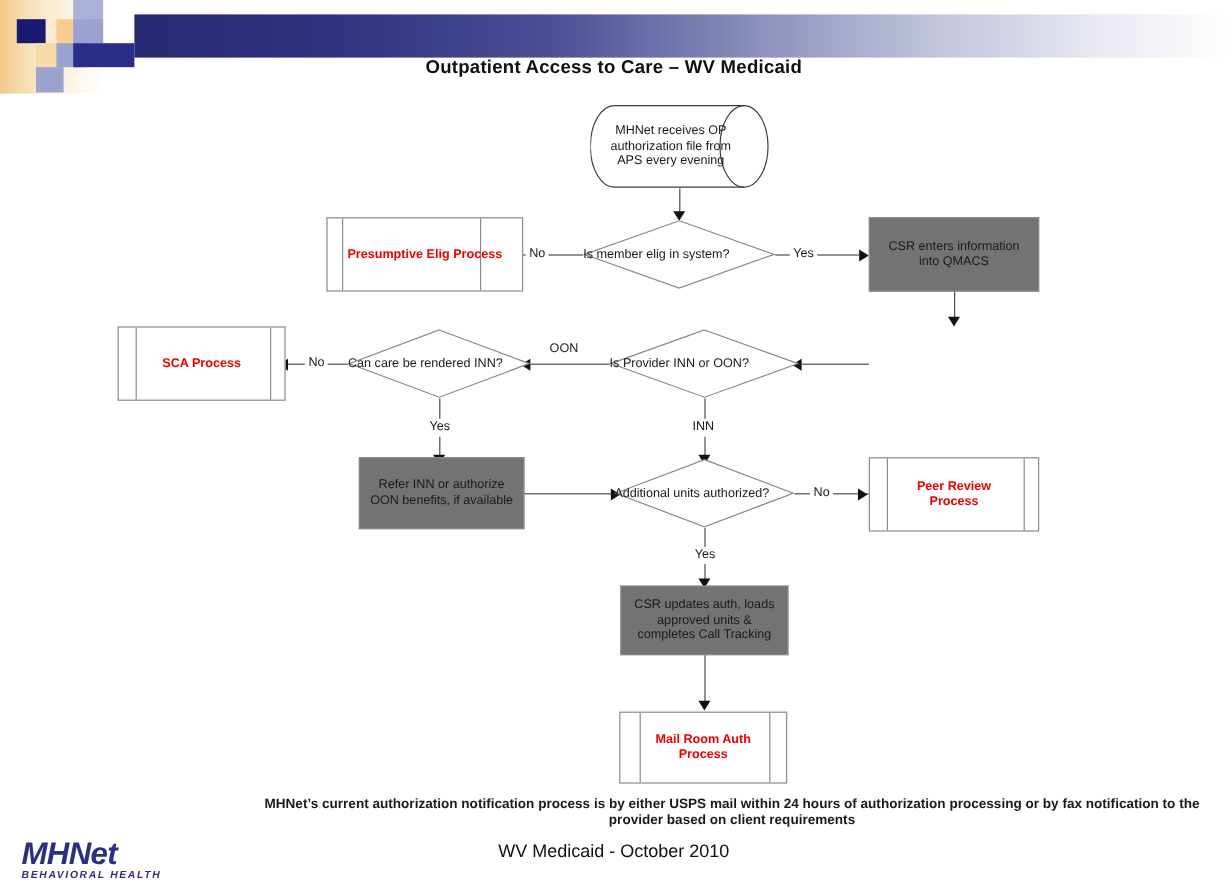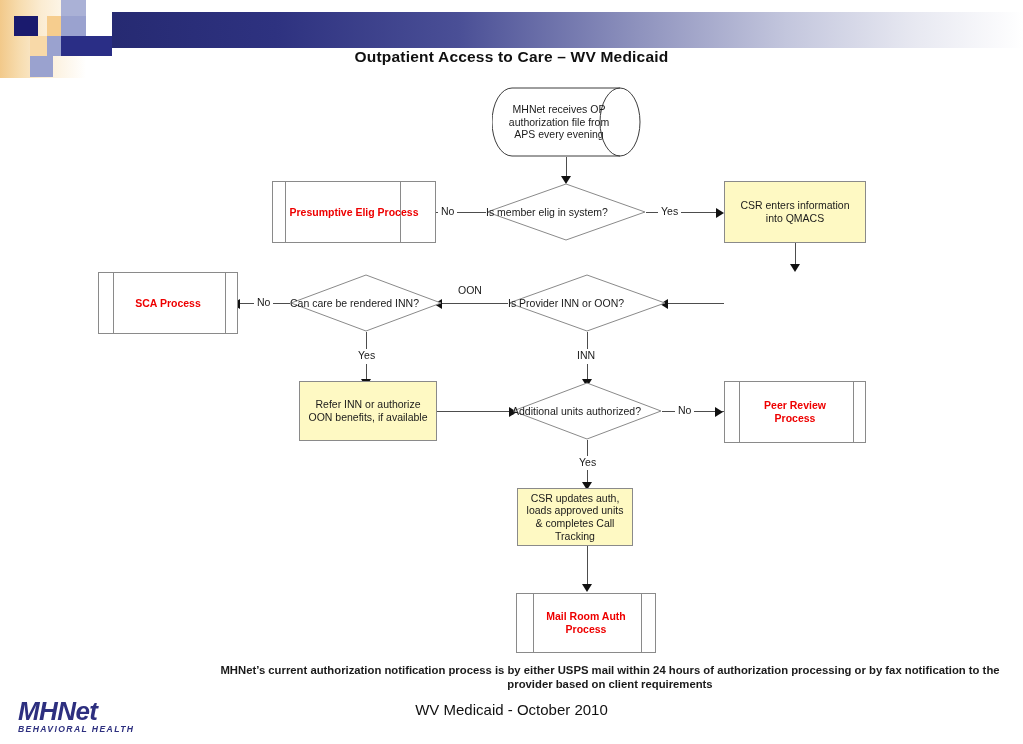--- a/index.html
+++ b/index.html
@@ -25,21 +25,21 @@
 
   
   .title{position:absolute;left:0;top:48px;width:1023px;text-align:center;
          font-size:15.5px;font-weight:bold;color:#101010;letter-spacing:.2px;}
 
   
   .ft{font-size:10.5px;line-height:12.6px;color:#1a1a1a;text-align:center;}
   .red{color:#ee0000;font-weight:bold;}
 
   
-  .box{position:absolute;border:1px solid #8a8a8a;background:#fef9c3;
+  .box{position:absolute;border:1px solid #8a8a8a;background:#737373;
        display:flex;align-items:center;justify-content:center;box-sizing:border-box;}
 
   
   .pbox{position:absolute;border:1px solid #8a8a8a;background:#fff;box-sizing:border-box;}
   .pbox .bar{position:absolute;top:0;bottom:0;width:0;border-left:1px solid #8a8a8a;}
   .pbox .inner{position:absolute;inset:0;display:flex;align-items:center;justify-content:center;}
 
   
   .dia{position:absolute;}
   .dia svg{position:absolute;left:0;top:0;}
@@ -212,21 +212,21 @@
   <div class="ar down" style="left:582px;top:482px;"></div>
 
   <div class="pbox" style="left:724px;top:381px;width:142px;height:62px;">
     <div class="bar" style="left:14px;"></div>
     <div class="bar" style="left:128px;"></div>
     <div class="inner">
         <span class="ft red" style="padding:0 18px;">Peer Review Process</span>
       </div>
   </div>
 
-  <div class="box" style="left:517px;top:488px;width:116px;height:58px;">
+  <div class="box" style="left:517px;top:488px;width:140px;height:58px;">
     <span class="ft" style="padding:0 6px;">CSR updates auth, loads approved units &amp; completes Call Tracking</span>
   </div>
 
   <div class="ln lnv" style="left:587px;top:546px;height:39px;"></div>
   <div class="ar down" style="left:582px;top:584px;"></div>
 
   <div class="pbox" style="left:516px;top:593px;width:140px;height:60px;text-decoration:underline;">
     <div class="bar" style="left:16px;"></div>
     <div class="bar" style="left:124px;"></div>
     <div class="inner">

